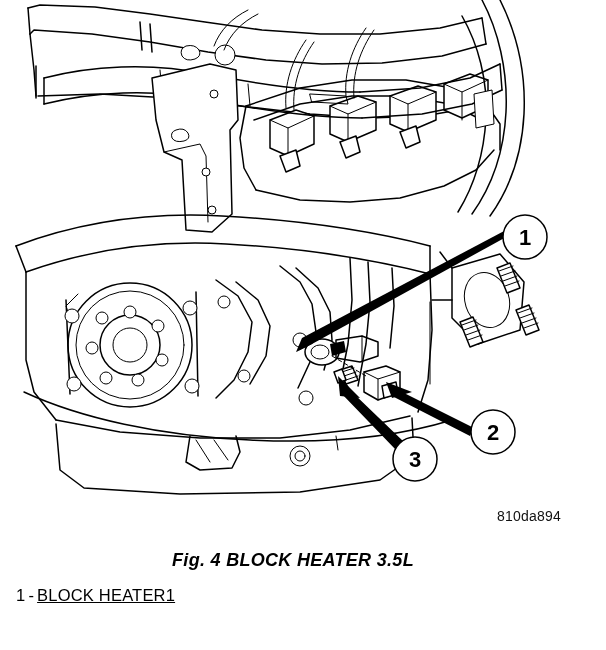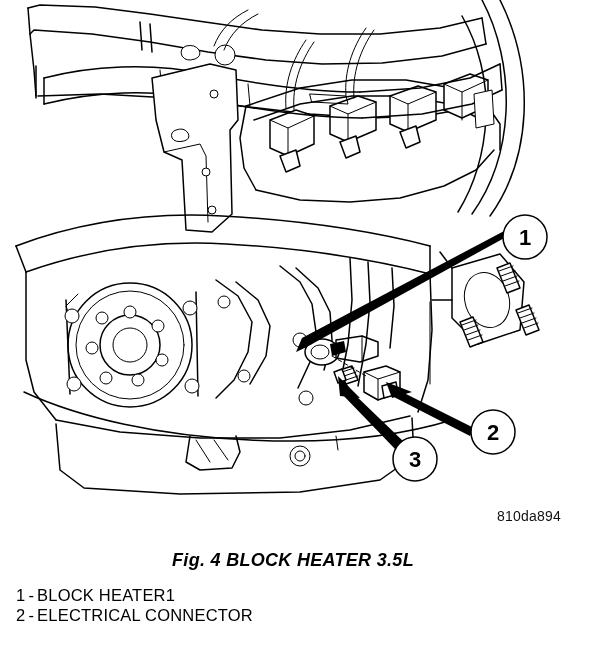--- a/index.html
+++ b/index.html
@@ -44,21 +44,21 @@
   #legend{
     position:absolute;
     left:16px;top:586px;
     font-size:16.5px;
     line-height:19.5px;
     letter-spacing:.2px;
   }
   #legend .legend-row{white-space:nowrap;}
   #legend .legend-num{display:inline;}
   #legend .legend-dash{display:inline;padding:0 3px;}
-  #legend .legend-label{display:inline;}
+  #legend .legend-label{display:inline;text-decoration:underline;}
 </style>
 </head>
 <body>
 
 <div id="page">
 
   <div id="illustration">
     <svg width="606" height="495" viewBox="0 0 606 495" xmlns="http://www.w3.org/2000/svg">
       <defs>
         <style>
@@ -272,18 +272,15 @@
   </div>
 
   <div id="image-id">810da894</div>
 
   <div id="caption">Fig. 4 BLOCK HEATER 3.5L</div>
 
   <div id="legend">
     <div class="legend-row">
       <span class="legend-num">1</span><span class="legend-dash">-</span><span class="legend-label">BLOCK HEATER1</span>
     </div>
-    <div class="legend-row">
-      <span class="legend-num">2</span><span class="legend-dash">-</span><span class="legend-label">ELECTRICAL CONNECTOR</span>
-    </div>
   </div>
 
 </div>
 
 </body></html>

